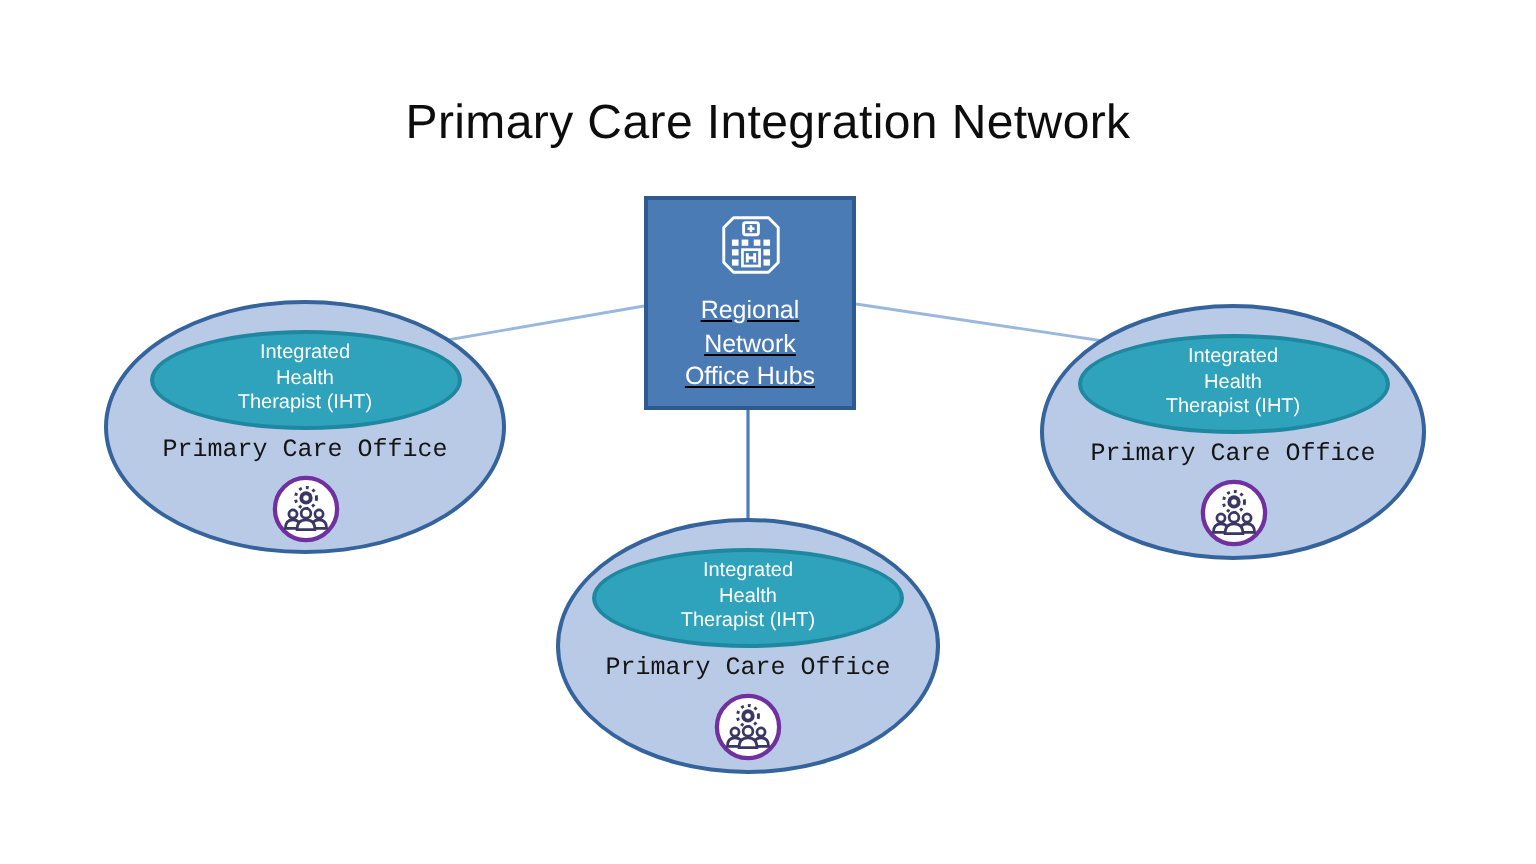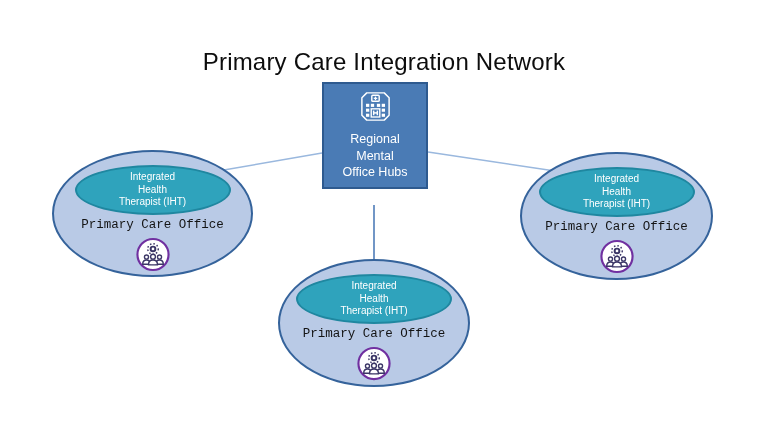--- a/index.html
+++ b/index.html
@@ -11,24 +11,25 @@
   }
   .title {
     position:absolute; top:31px; left:0; width:100%;
     text-align:center; font-size:24px; font-weight:400; color:#0d0d0d;
     letter-spacing:.2px;
   }
   svg.connectors { position:absolute; left:0; top:0; width:768px; height:432px; }
 
   
   .hub {
-    position:absolute; left:322px; top:65px; width:106px; height:107px;
+    position:absolute; left:322px; top:81px; width:106px; height:107px;
     background:#4a7bb5; border:2px solid #2e5a8f;
     display:flex; flex-direction:column; align-items:center;
     padding-top:5px;
+    text-decoration:underline;
   }
   .hub .hub-icon { width:35px; height:35px; margin-bottom:7px; }
   .hub .hub-text {
     color:#fff; font-size:12.5px; line-height:16.5px; text-align:center;
   }
   .hub .hub-text span { display:block; }
 
   
   .office {
     position:absolute; border-radius:50%;
@@ -91,21 +92,21 @@
       </g>
       <rect x="13.6" y="20.4" width="8.8" height="8.4" fill="none" stroke="#ffffff" stroke-width="1.4"></rect>
       <g stroke="#ffffff" stroke-width="1.5">
         <line x1="16.1" y1="22.2" x2="16.1" y2="27"></line>
         <line x1="19.9" y1="22.2" x2="19.9" y2="27"></line>
         <line x1="16.1" y1="24.6" x2="19.9" y2="24.6"></line>
       </g>
     </svg>
     <div class="hub-text">
       <span>Regional</span>
-      <span>Mental</span>
+      <span>Network</span>
       <span>Office Hubs</span>
     </div>
   </div>
 
   <div class="office pos-left">
     <div class="therapist">
       <span>Integrated</span>
       <span>Health</span>
       <span>Therapist (IHT)</span>
     </div>

